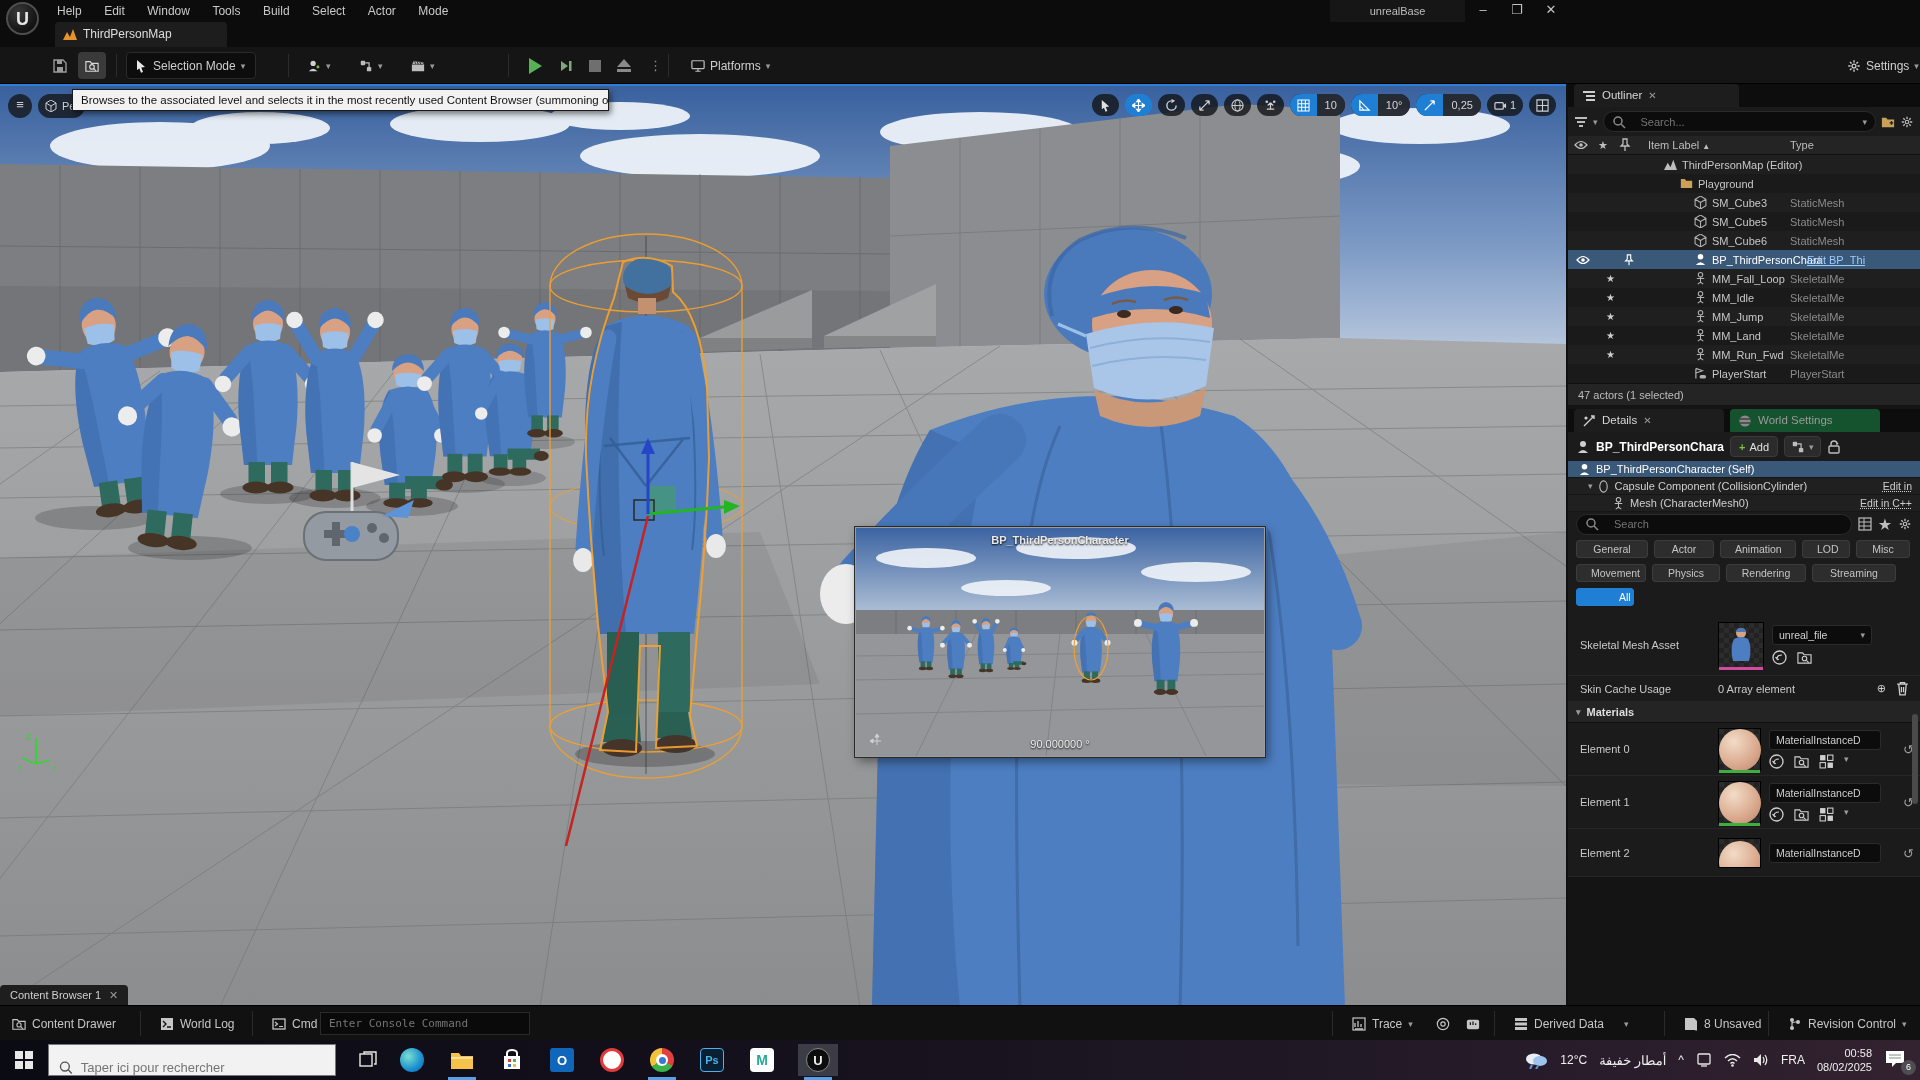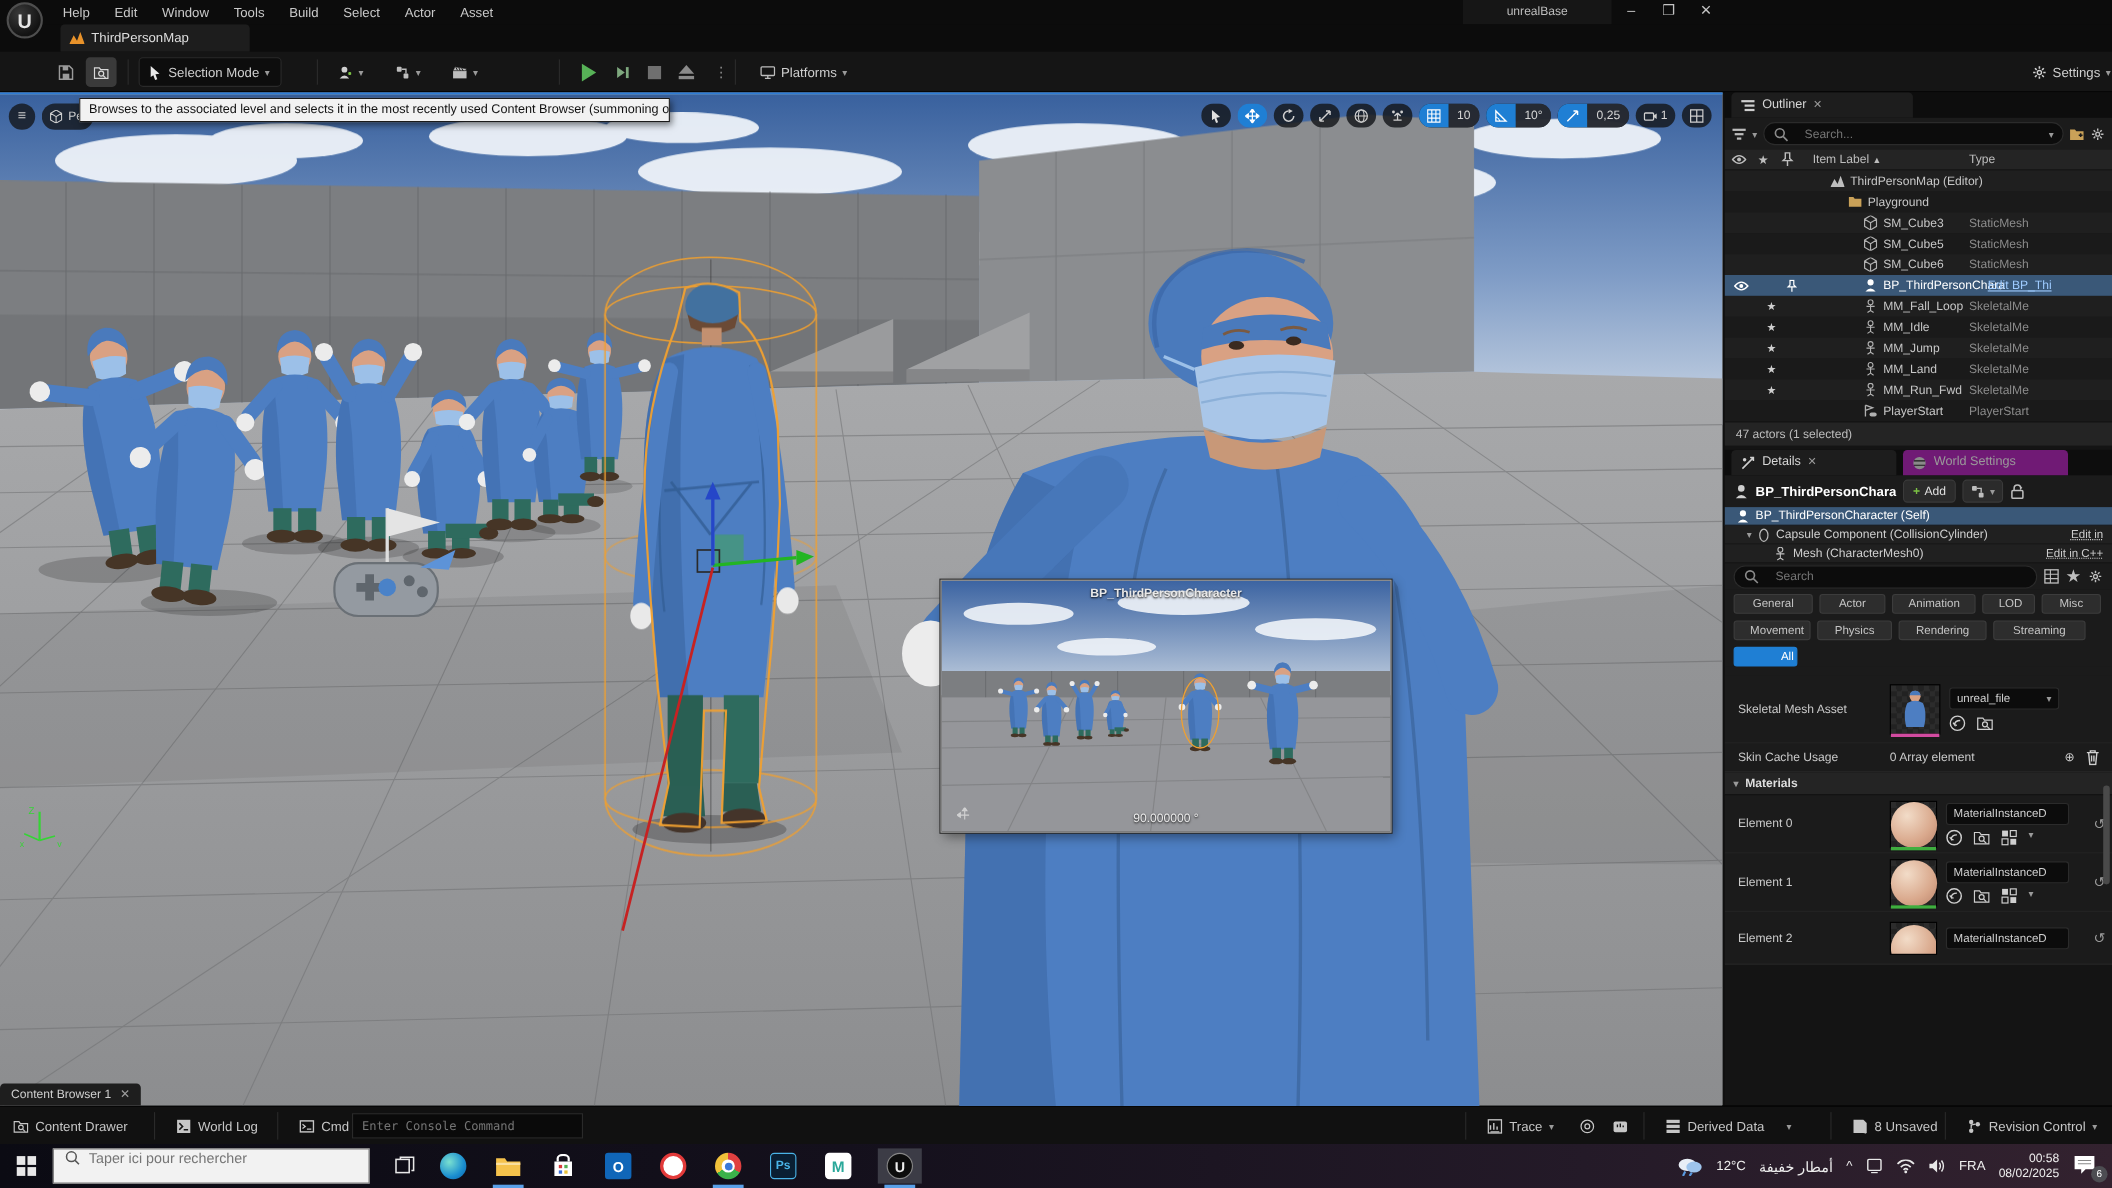--- a/index.html
+++ b/index.html
@@ -72,21 +72,21 @@
     font-size:11px; text-shadow:0 1px 2px #000; z-index:4;font-weight:bold; }
   #pip-angle { position:absolute; left:0; bottom:6px; width:100%; text-align:center; color:#ececec;
     font-size:11px; text-shadow:0 1px 2px #000; z-index:4; }
   #pip-pan { position:absolute; left:14px; bottom:8px; width:14px; height:14px; z-index:4; opacity:.85; }
 
   
   .ptab-row { position:relative; height:23px; background:#0d0d0d; }
   .ptab { position:absolute; top:0; height:23px; background:#1d1d1d; border-radius:4px 4px 0 0;
     color:#d7d7d7; font-size:11.5px; line-height:23px; padding:0 8px; display:flex; gap:6px; align-items:center;}
   .ptab .x { color:#9a9a9a; font-size:10px; }
-  .ptab.inactive { background:#701a75; color:#9a9a9a; }
+  .ptab.inactive { background:#14532d; color:#9a9a9a; }
   .panel-body { background:#1b1b1b; }
 
   #outliner-tools { height:29px; display:flex; align-items:center; gap:5px; padding:0 6px; background:#1b1b1b;}
   .searchpill { flex:1; height:21px; background:#0c0c0c; border:1px solid #2b2b2b; border-radius:11px;
     display:flex; align-items:center; gap:15px; padding:0 8px; color:#7a7a7a; font-size:11px; }
   .searchpill input { background:transparent; border:0; outline:0; color:#bdbdbd; font-size:11px; width:100%;
     font-family:"Liberation Sans",sans-serif;}
   .ic { width:14px; height:14px; flex:0 0 auto; }
 
   #outliner-header { height:19px; background:#242424; display:flex; align-items:center; color:#bdbdbd;
@@ -151,21 +151,21 @@
   #console-input { position:absolute; left:320px; top:6px; width:210px; height:23px; background:#0a0a0a;
     border:1px solid #2a2a2a; color:#6f6f6f; font-family:"DejaVu Sans Mono", monospace; font-size:11px;
     padding:0 8px; outline:0; }
 
   
   #taskbar { position:absolute; left:0; top:1040px; width:1920px; height:40px;
     background:linear-gradient(90deg,#0b0b13 0%, #14101c 40%, #241a28 75%, #33222f 100%); z-index:50; }
   #tb-start { position:absolute; left:0; top:0; width:48px; height:40px; display:flex; align-items:center;
     justify-content:center; }
   #tb-search { position:absolute; left:48px; top:4px; width:288px; height:32px; background:#f2f2f2;
-    border:1px solid #777; display:flex; align-items:flex-start; gap:8px; padding:0 10px; }
+    border:1px solid #777; display:flex; align-items:flex-end; gap:8px; padding:0 10px; }
   #tb-search input { border:0; outline:0; background:transparent; color:#3c3c3c; font-size:13px; width:100%;
     font-family:"Liberation Sans",sans-serif; }
   .tbico { position:absolute; top:4px; width:40px; height:32px; display:flex; align-items:center;
     justify-content:center; }
   .tbico.active { background:#3c3c46; }
   .runline { position:absolute; bottom:-4px; left:6px; width:28px; height:3px; background:#5aa0e8; }
   .appglyph { width:24px; height:24px; border-radius:4px; display:flex; align-items:center; justify-content:center;
     font-size:13px; font-weight:bold; }
   #tb-right { position:absolute; right:0; top:0; height:40px; display:flex; align-items:center; gap:12px;
     padding-right:10px; color:#eee; font-size:12px; }
@@ -182,21 +182,21 @@
 
   <div id="menubar">
     <div id="menus">
       <span class="menu-item">Help</span>
       <span class="menu-item">Edit</span>
       <span class="menu-item">Window</span>
       <span class="menu-item">Tools</span>
       <span class="menu-item">Build</span>
       <span class="menu-item">Select</span>
       <span class="menu-item">Actor</span>
-      <span class="menu-item">Asset</span>
+      <span class="menu-item">Mode</span>
     </div>
     <div id="win-title">unrealBase</div>
     <div class="winbtn" id="btn-min">–</div>
     <div class="winbtn" id="btn-restore">❐</div>
     <div class="winbtn" id="btn-close">✕</div>
   </div>
   <div id="ue-logo">U</div>
 
   <div id="tabbar">
     <div id="level-tab">

